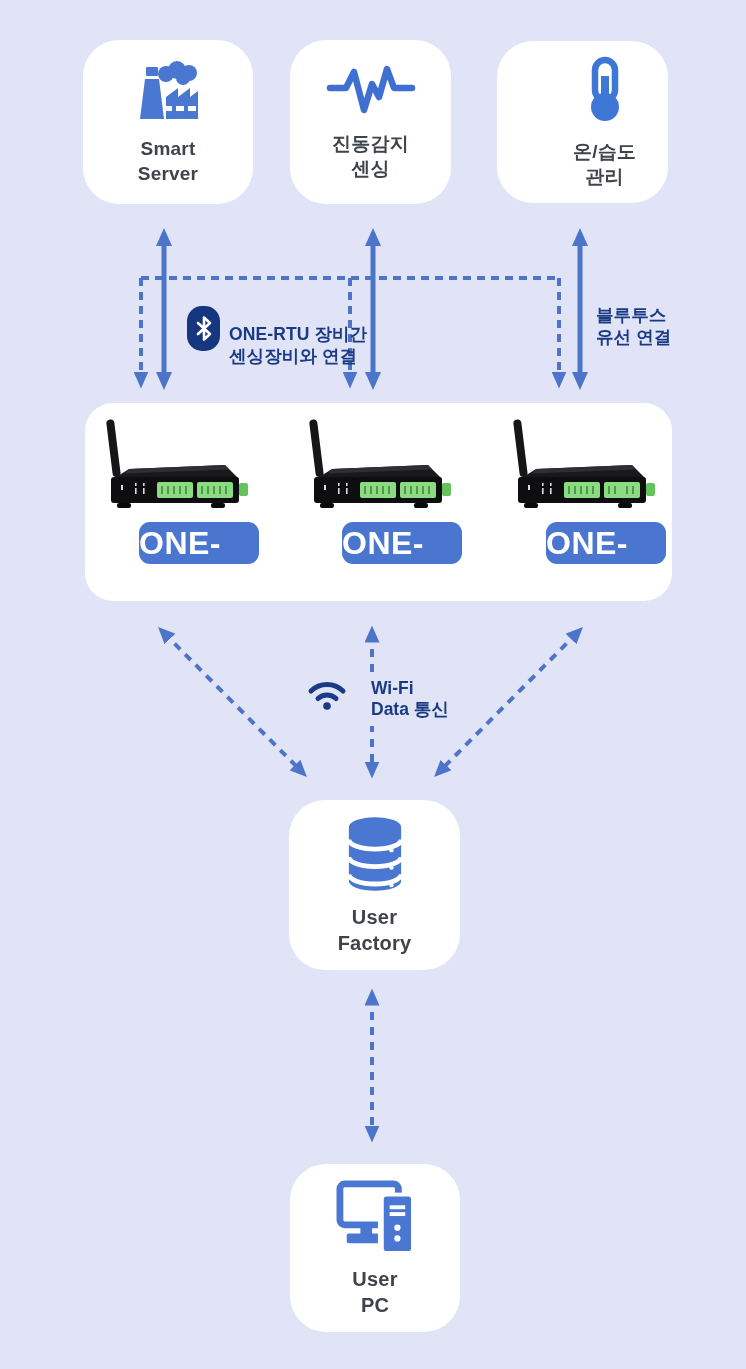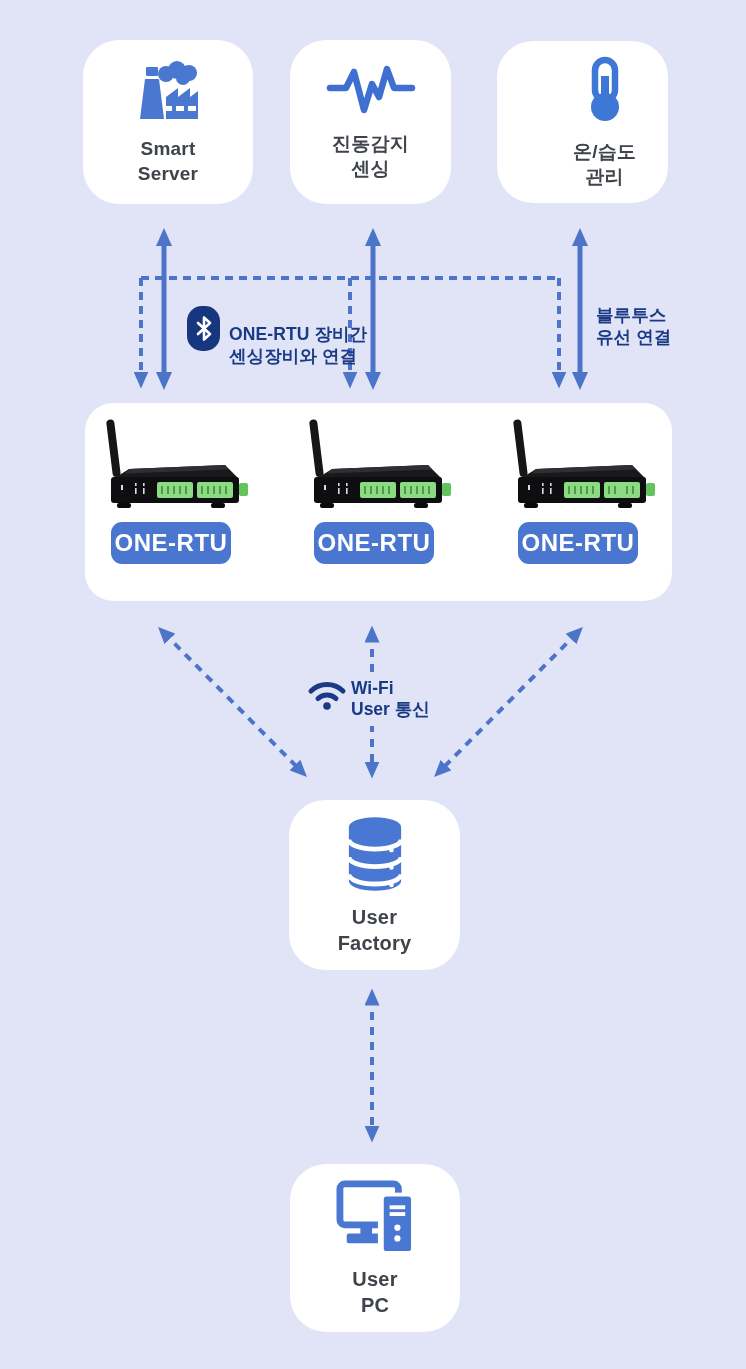--- a/index.html
+++ b/index.html
@@ -40,25 +40,25 @@
     background:#ffffff;
     border-radius:28px;
   }
   .rtu-pill {
     position:absolute;
     top:522px;
     width:120px; height:42px;
     background:#4a76d0;
     border-radius:11px;
     color:#ffffff;
-    font-size:24px;
+    font-size:32px;
     font-weight:700;
     letter-spacing:0.5px;
     line-height:42px;
-    text-align:center;
+    margin-left:28px;
   }
   .device { position:absolute; top:419px; width:160px; height:96px; }
 
   
   .conn-label {
     position:absolute;
     color:#1a3a85;
     font-size:17.5px;
     font-weight:700;
     line-height:21.5px;
@@ -75,21 +75,21 @@
     display:flex;
     align-items:center;
     justify-content:center;
   }
 
   .wifi-label {
     position:absolute;
     left:303px; top:672px;
     display:flex;
     align-items:flex-start;
-    gap:4px;
+    gap:24px;
     background:#e0e4f6;
     padding:6px 10px 6px 4px;
     justify-content:flex-end;
   }
   .wifi-text { color:#1a3a85; font-size:17.5px; font-weight:700; line-height:21px; }
   .wifi-text span { display:block; }
 
   svg.layer { position:absolute; left:0; pointer-events:none; }
 </style>
 </head>
@@ -291,21 +291,21 @@
 </svg>
 
 <div class="wifi-label">
   <svg width="40" height="32" viewBox="0 0 40 32">
     <path d="M4 13 A23 23 0 0 1 36 13" fill="none" stroke="#1a3a85" stroke-width="5" stroke-linecap="round"></path>
     <path d="M11 20.5 A13 13 0 0 1 29 20.5" fill="none" stroke="#1a3a85" stroke-width="5" stroke-linecap="round"></path>
     <circle cx="20" cy="28" r="3.8" fill="#1a3a85"></circle>
   </svg>
   <div class="wifi-text">
     <span>Wi-Fi</span>
-    <span>User 통신</span>
+    <span>Data 통신</span>
   </div>
 </div>
 
 <div class="card" style="left:289px; top:800px; width:171px; height:170px; gap:11px;">
   <svg width="60" height="78" viewBox="0 0 62 80">
     <path d="M4 12 a27 10 0 0 1 54 0 v56 a27 10 0 0 1 -54 0 z" fill="#4a77d1"></path>
     <path d="M4 25 a27 10 0 0 0 54 0" fill="none" stroke="#ffffff" stroke-width="5"></path>
     <path d="M4 43 a27 10 0 0 0 54 0" fill="none" stroke="#ffffff" stroke-width="5"></path>
     <path d="M4 61 a27 10 0 0 0 54 0" fill="none" stroke="#ffffff" stroke-width="5"></path>
     <circle cx="48" cy="36" r="2.3" fill="#ffffff"></circle>

